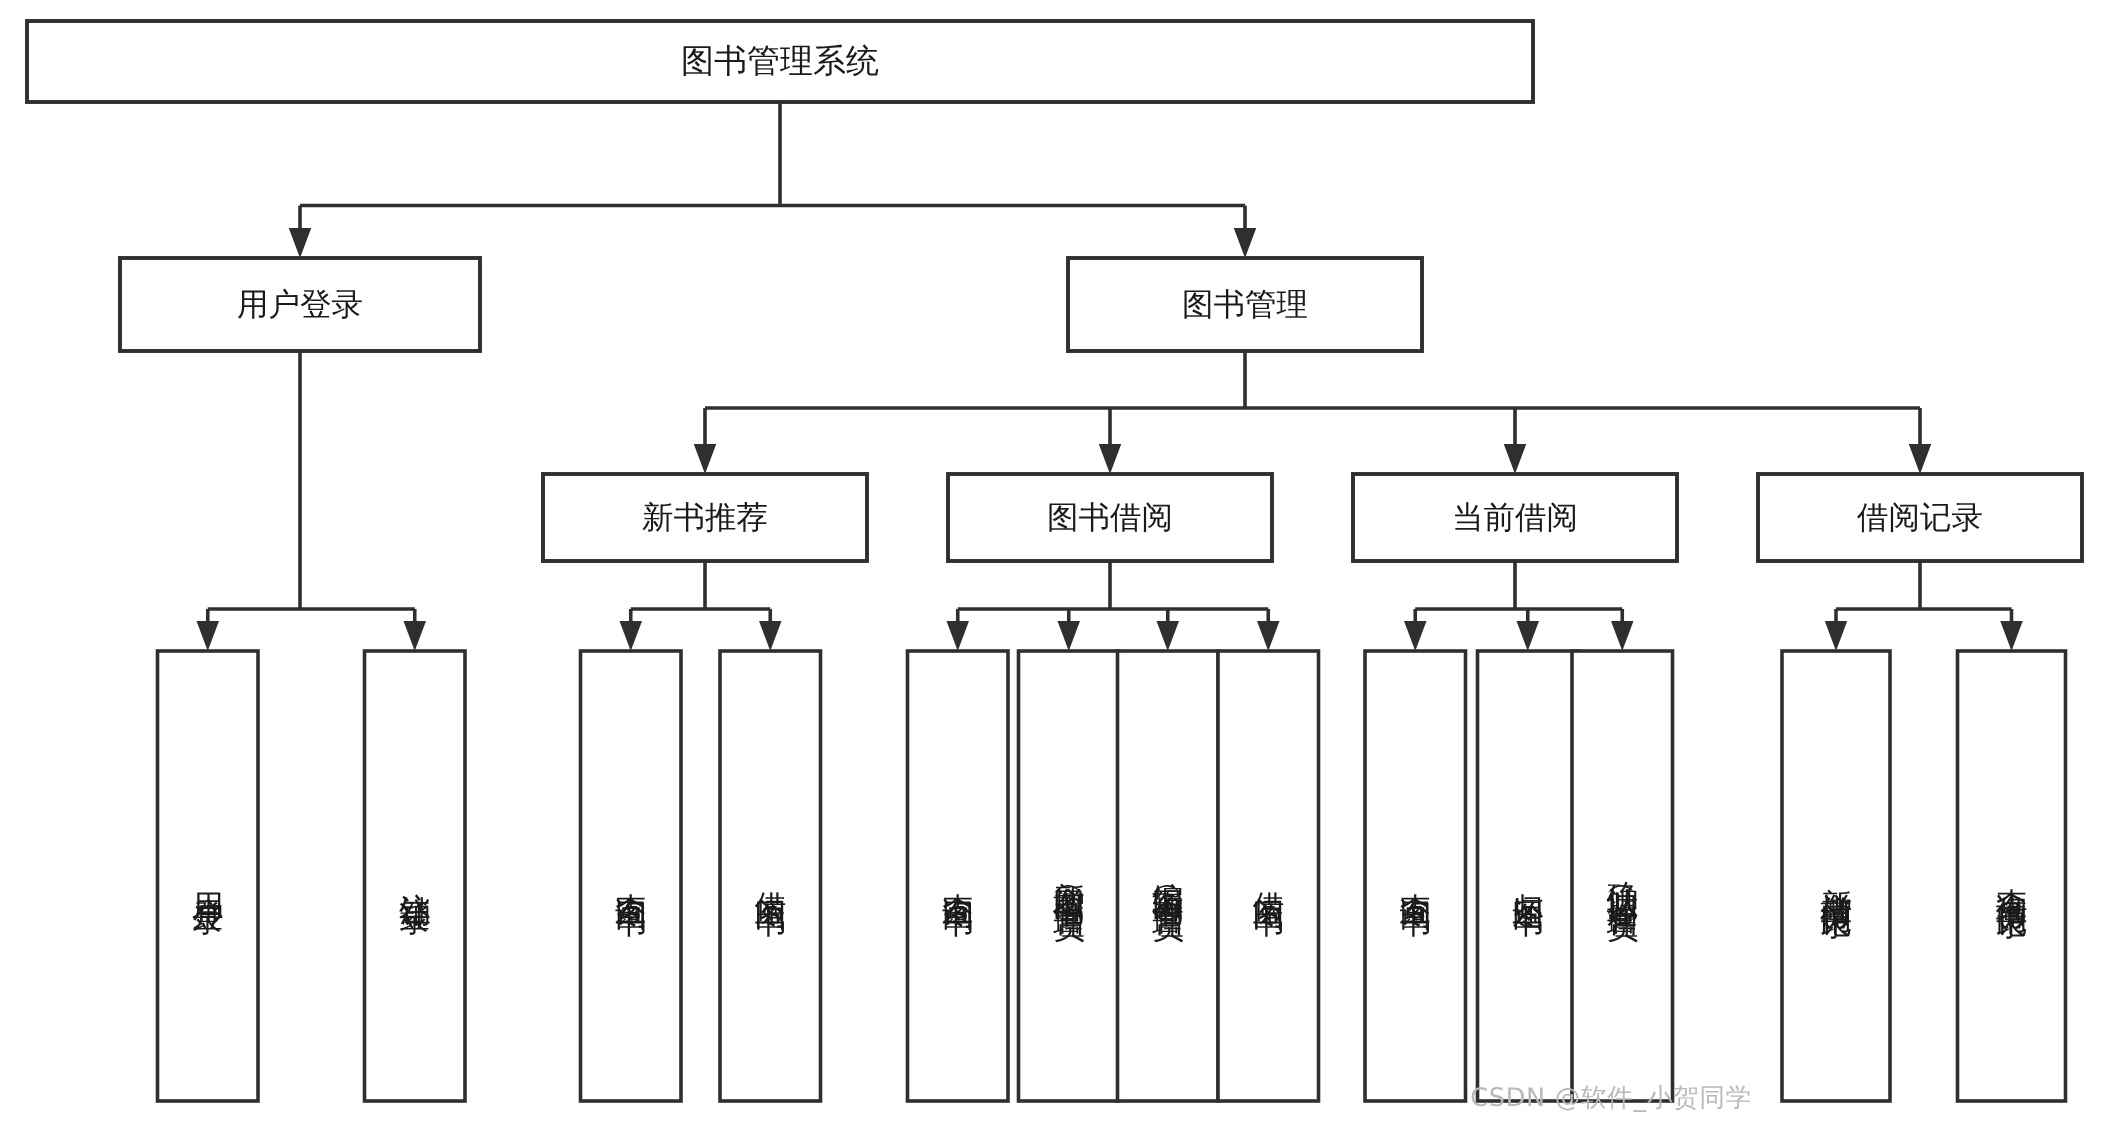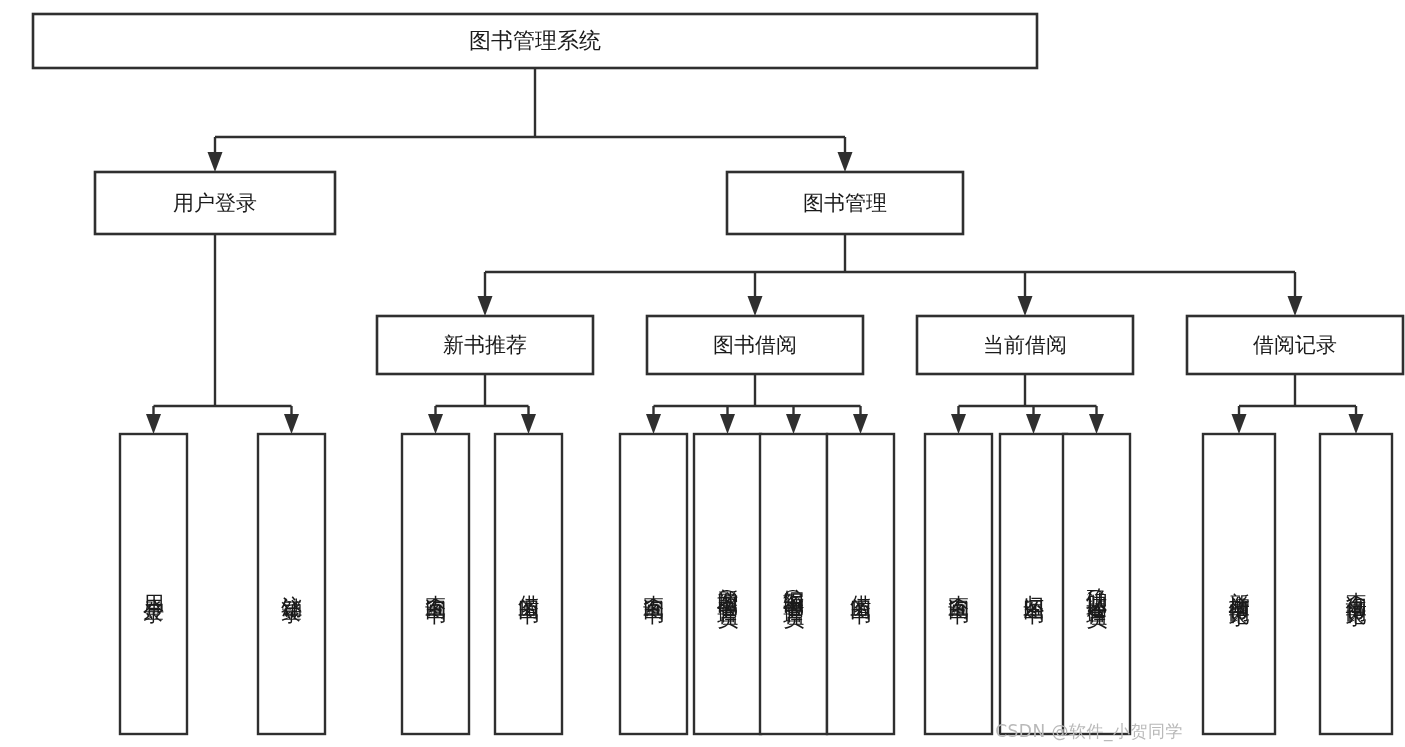--- a/index.html
+++ b/index.html
@@ -12,21 +12,20 @@
     width: 1405px;
     height: 747px;
     overflow: hidden;
     font-family: "DejaVu Sans", "Liberation Sans", sans-serif;
   }
   #diagram-root {
     position: relative;
     width: 1176px;
     height: 747px;
     background: #ffffff;
-    margin-left: 15px;
   }
   svg#tree-svg {
     position: absolute;
     left: 0;
     top: 0;
     width: 1405px;
     height: 747px;
     display: block;
   }
   .node-rect {

